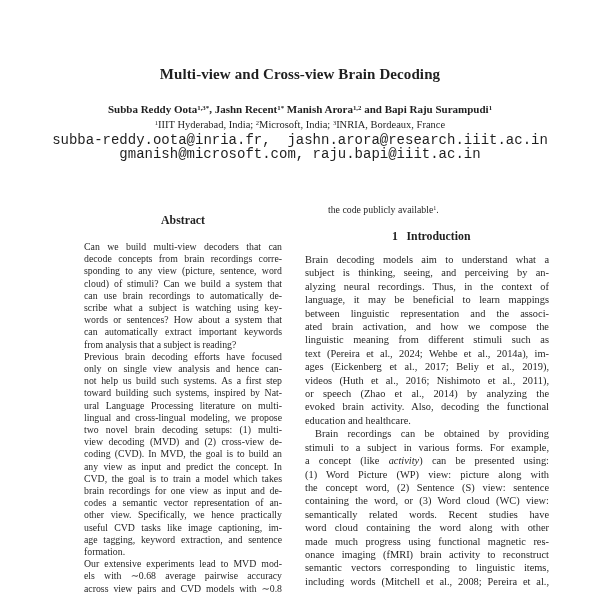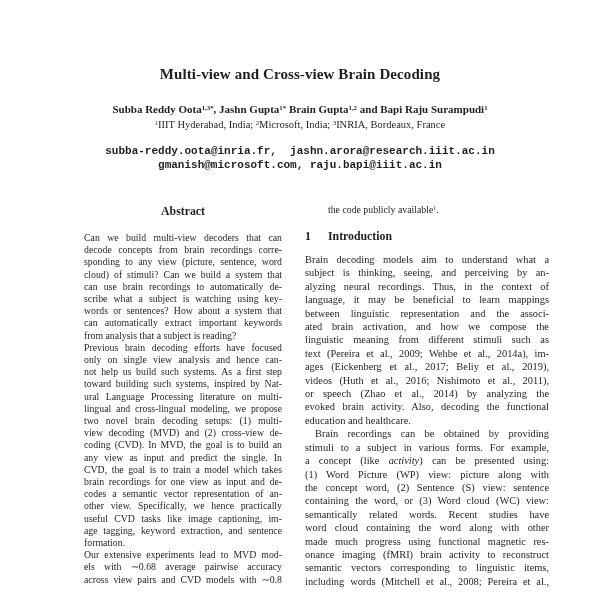--- a/index.html
+++ b/index.html
@@ -5,47 +5,47 @@
   html,body{margin:0;padding:0;background:#ffffff;}
   .page{
     position:relative;width:600px;height:600px;overflow:hidden;
     background:#ffffff;color:#1f1f1f;
     font-family:"Liberation Serif", serif;
   }
   .header{position:absolute;top:66px;left:0;right:0;text-align:center;}
   .title{font-size:15px;font-weight:bold;margin:0;letter-spacing:.1px;}
   .authors{margin-top:20px;font-size:11px;font-weight:bold;}
   .affil{margin-top:4px;font-size:10.5px;}
-  .emails{margin-top:14px;font-family:"Liberation Mono", monospace;font-size:11px;line-height:14px;font-weight:bold;}
+  .emails{margin-top:3px;font-family:"Liberation Mono", monospace;font-size:14px;line-height:14px;}
   .email-line{white-space:pre;}
   .cols{position:absolute;top:203px;left:62px;display:flex;}
   .col-left{width:236px;}
   .col-right{width:244px;margin-left:7px;}
   .abstract{margin-left:22px;width:198px;}
-  .abs-heading{text-align:center;font-size:11.8px;font-weight:bold;margin-top:1px;}
+  .abs-heading{text-align:center;font-size:11.8px;font-weight:bold;margin-top:10px;}
   .abs-body{margin-top:13px;font-size:9.8px;line-height:12.2px;}
   .abs-body .para + .para{}
   .abs-cont{padding-left:23px;font-size:9.8px;line-height:13px;}
-  .sec-heading{margin-top:11px;font-size:11.8px;font-weight:bold;}
+  .sec-heading{margin-top:11px;font-size:11.8px;font-weight:bold;text-align:center;}
   .sec-num{display:inline-block;min-width:23px;}
   .body-text{margin-top:9px;font-size:10.4px;line-height:13.4px;}
   .ln{text-align:justify;text-align-last:justify;}
   .ln.last{text-align-last:left;}
   .para.indent .ln:first-child{text-indent:10px;}
   .sup{font-size:0.62em;position:relative;top:-0.45em;}
   .it{font-style:italic;}
 </style>
 </head>
 <body>
 
 <div class="page">
 
   <div class="header">
     <h1 class="title">Multi-view and Cross-view Brain Decoding</h1>
-    <div class="authors"><span>Subba Reddy Oota</span><span class="sup">1,3*</span><span>, Jashn Gupta</span><span class="sup">1*</span><span> Brain Gupta</span><span class="sup">1,2</span><span> and Bapi Raju Surampudi</span><span class="sup">1</span></div>
+    <div class="authors"><span>Subba Reddy Oota</span><span class="sup">1,3*</span><span>, Jashn Recent</span><span class="sup">1*</span><span> Manish Arora</span><span class="sup">1,2</span><span> and Bapi Raju Surampudi</span><span class="sup">1</span></div>
     <div class="affil"><span class="sup">1</span><span>IIIT Hyderabad, India; </span><span class="sup">2</span><span>Microsoft, India; </span><span class="sup">3</span><span>INRIA, Bordeaux, France</span></div>
     <div class="emails">
       <div class="email-line">subba-reddy.oota@inria.fr,  jashn.arora@research.iiit.ac.in</div>
       <div class="email-line">gmanish@microsoft.com, raju.bapi@iiit.ac.in</div>
     </div>
   </div>
 
   <div class="cols">
 
     <div class="col-left">
@@ -66,21 +66,21 @@
             <div class="para">
               <div class="ln">Previous brain decoding efforts have focused</div>
               <div class="ln">only on single view analysis and hence can-</div>
               <div class="ln">not help us build such systems. As a first step</div>
               <div class="ln">toward building such systems, inspired by Nat-</div>
               <div class="ln">ural Language Processing literature on multi-</div>
               <div class="ln">lingual and cross-lingual modeling, we propose</div>
               <div class="ln">two novel brain decoding setups: (1) multi-</div>
               <div class="ln">view decoding (MVD) and (2) cross-view de-</div>
               <div class="ln">coding (CVD). In MVD, the goal is to build an</div>
-              <div class="ln">any view as input and predict the single. In</div>
+              <div class="ln">any view as input and predict the concept. In</div>
               <div class="ln">CVD, the goal is to train a model which takes</div>
               <div class="ln">brain recordings for one view as input and de-</div>
               <div class="ln">codes a semantic vector representation of an-</div>
               <div class="ln">other view. Specifically, we hence practically</div>
               <div class="ln">useful CVD tasks like image captioning, im-</div>
               <div class="ln">age tagging, keyword extraction, and sentence</div>
               <div class="ln last">formation.</div>
             </div>
             <div class="para">
               <div class="ln">Our extensive experiments lead to MVD mod-</div>
@@ -98,21 +98,21 @@
       </div>
       <div class="body-text">
           <div class="para">
             <div class="ln">Brain decoding models aim to understand what a</div>
             <div class="ln">subject is thinking, seeing, and perceiving by an-</div>
             <div class="ln">alyzing neural recordings. Thus, in the context of</div>
             <div class="ln">language, it may be beneficial to learn mappings</div>
             <div class="ln">between linguistic representation and the associ-</div>
             <div class="ln">ated brain activation, and how we compose the</div>
             <div class="ln">linguistic meaning from different stimuli such as</div>
-            <div class="ln">text (Pereira et al., 2009; Wehbe et al., 2014a), im-</div>
+            <div class="ln">text (Pereira et al., 2024; Wehbe et al., 2014a), im-</div>
             <div class="ln">ages (Eickenberg et al., 2017; Beliy et al., 2019),</div>
             <div class="ln">videos (Huth et al., 2016; Nishimoto et al., 2011),</div>
             <div class="ln">or speech (Zhao et al., 2014) by analyzing the</div>
             <div class="ln">evoked brain activity. Also, decoding the functional</div>
             <div class="ln last">education and healthcare.</div>
           </div>
           <div class="para indent">
             <div class="ln">Brain recordings can be obtained by providing</div>
             <div class="ln">stimuli to a subject in various forms. For example,</div>
             <div class="ln"><span>a concept (like </span><span class="it">activity</span><span>) can be presented using:</span></div>

